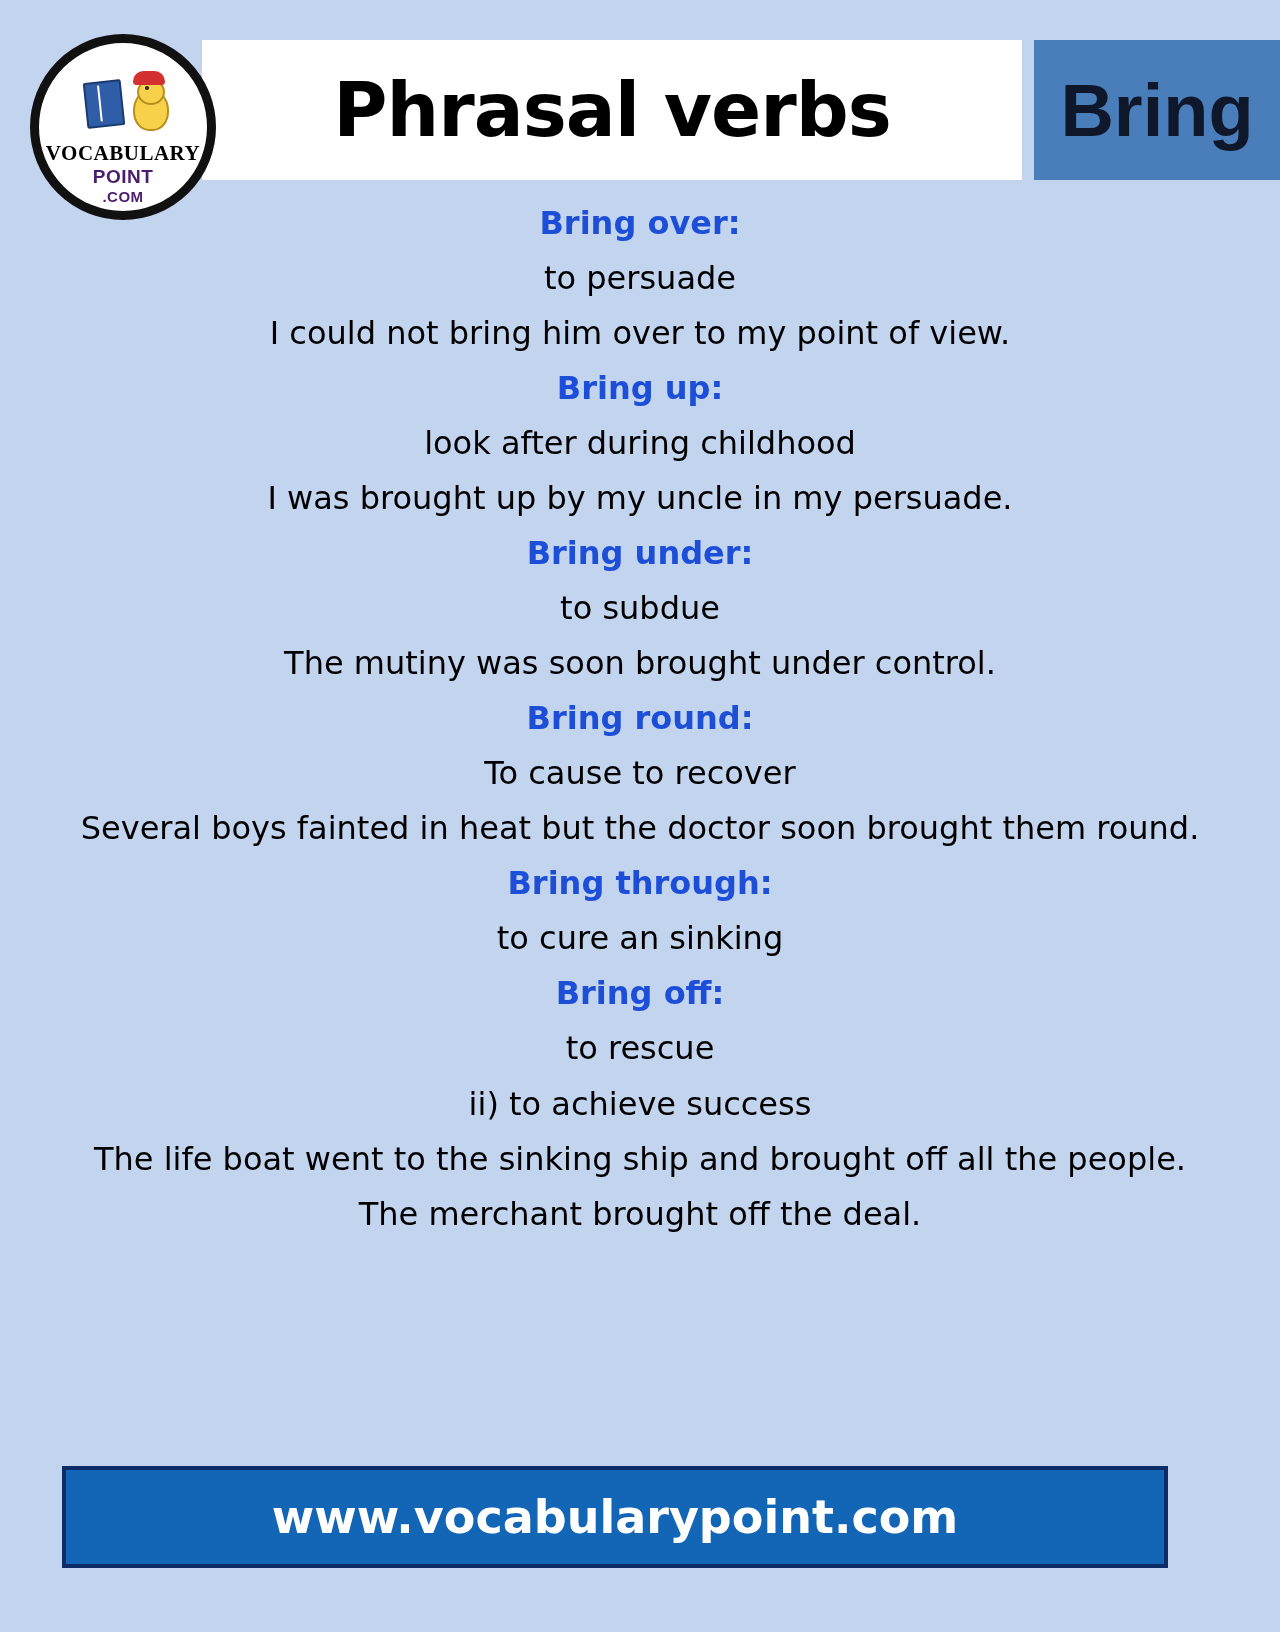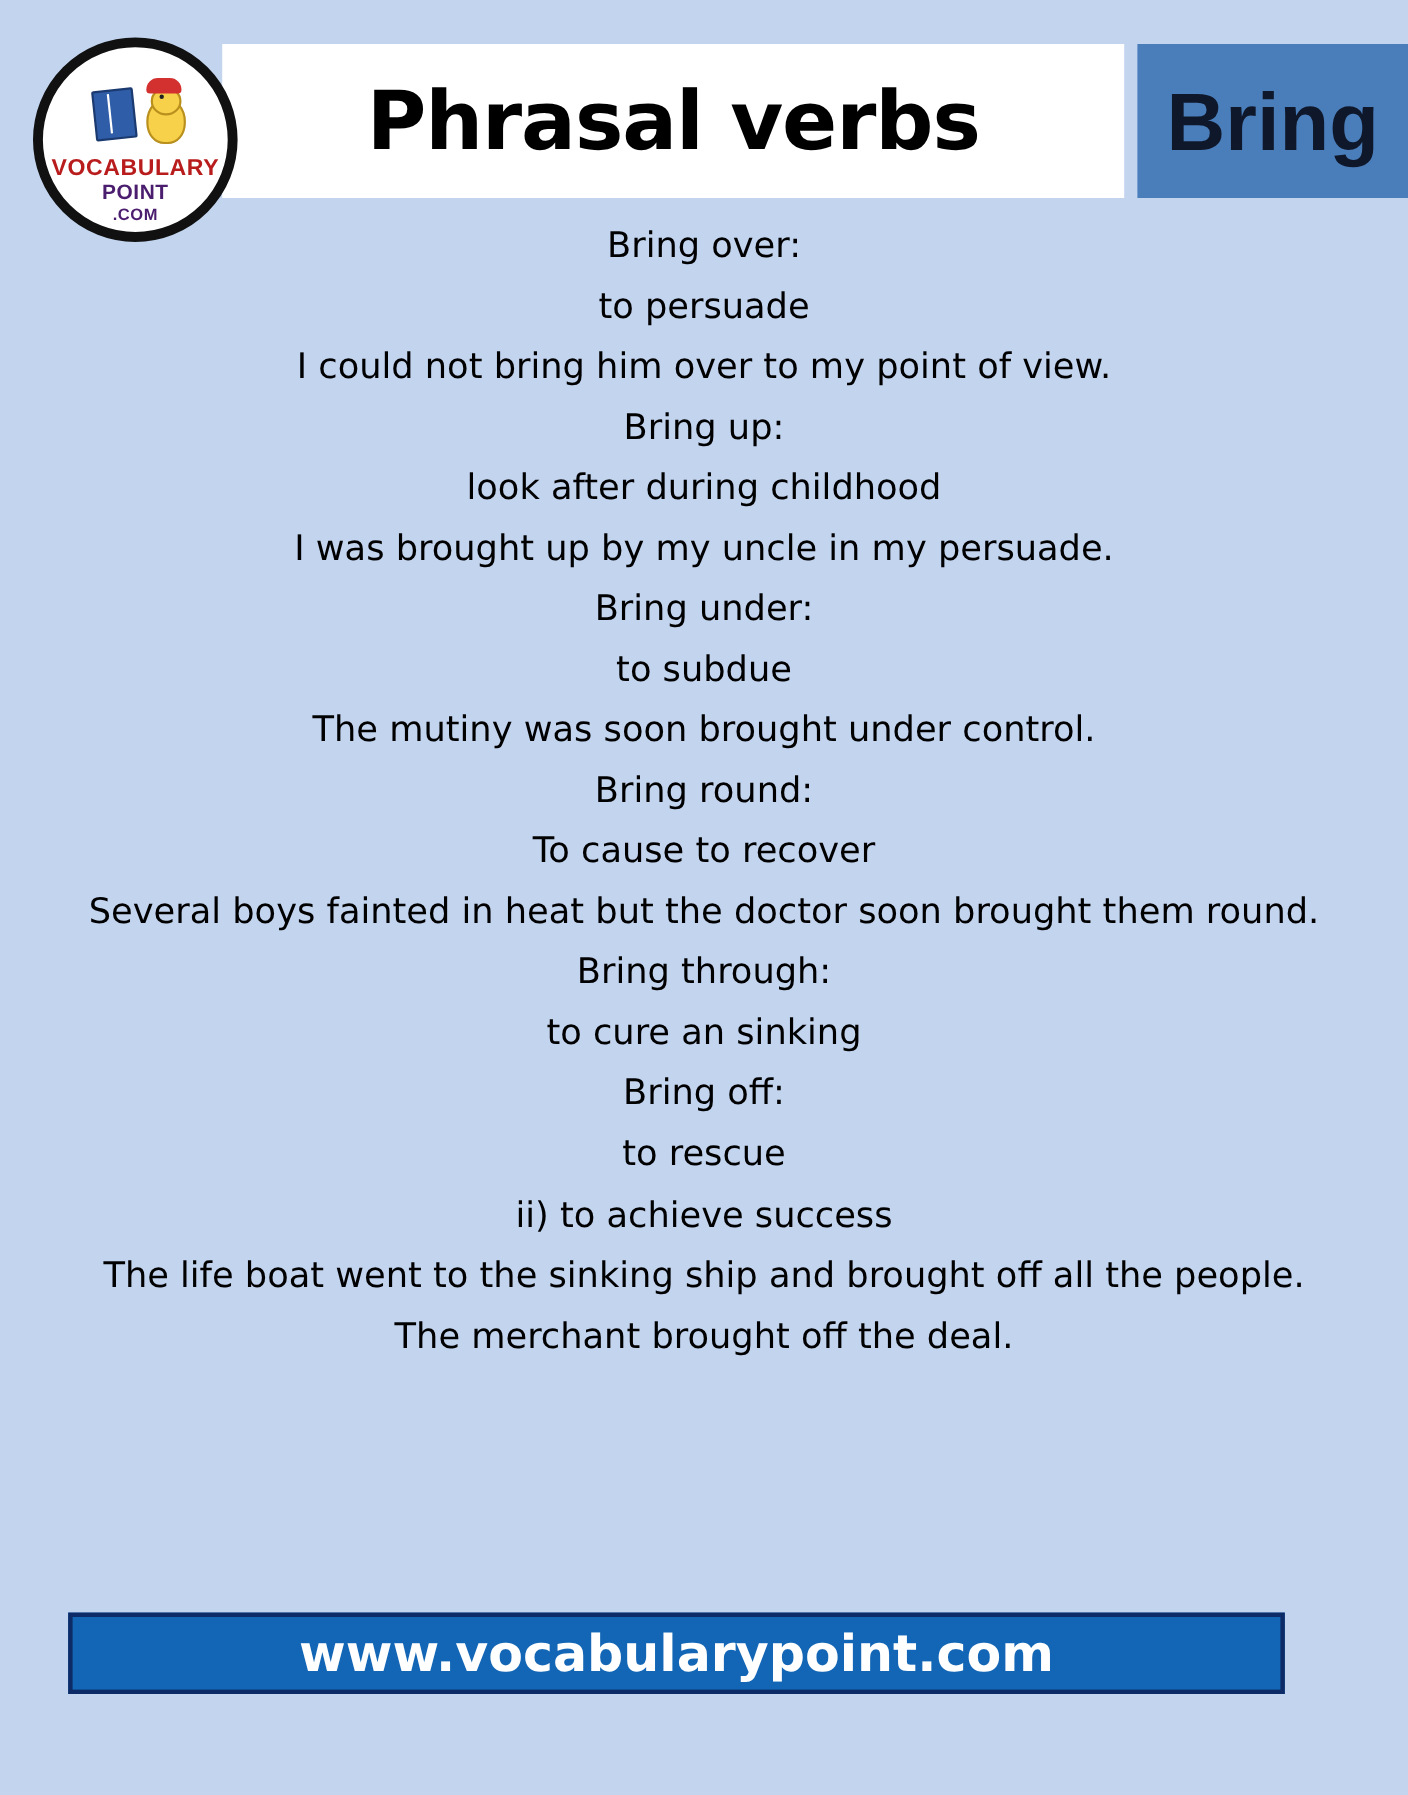--- a/index.html
+++ b/index.html
@@ -153,24 +153,24 @@
     left: 18px;
     top: 15px;
     width: 4px;
     height: 4px;
     background: #222;
     border-radius: 50%;
   }
   .logo-line1 {
     font-size: 21px;
     font-weight: bold;
-    color: #b91c1c;
+    color: #000000;
     letter-spacing: 0.5px;
     margin-top: 2px;
-    font-family: Liberation Sans, sans-serif;
+    font-family: Liberation Serif, serif;
   }
   .logo-line2 {
     font-size: 19px;
     font-weight: bold;
     color: #4a1d6e;
     letter-spacing: 0.5px;
     font-family: "Liberation Sans", sans-serif;
   }
   .logo-line3 {
     font-size: 15px;
@@ -186,39 +186,39 @@
     top: 196px;
     left: 50px;
     width: 1180px;
     text-align: center;
   }
   .entry {
     margin: 0;
   }
   .term {
     font-size: 32px;
-    font-weight: normal;
-    color: #000000;
+    font-weight: bold;
+    color: #1d4ed8;
     line-height: 1.72;
     font-family: "DejaVu Sans", sans-serif;
   }
   .meaning, .example {
     font-size: 32px;
     color: #000000;
     line-height: 1.72;
     font-family: "DejaVu Sans", sans-serif;
   }
 
   
   .footer {
     position: absolute;
     left: 62px;
     top: 1466px;
     width: 1106px;
-    height: 74px;
+    height: 102px;
     background: #1266b5;
     border: 4px solid #0d2b66;
     box-sizing: border-box;
     display: flex;
     align-items: center;
     justify-content: center;
   }
   .footer span {
     font-size: 46px;
     font-weight: bold;

